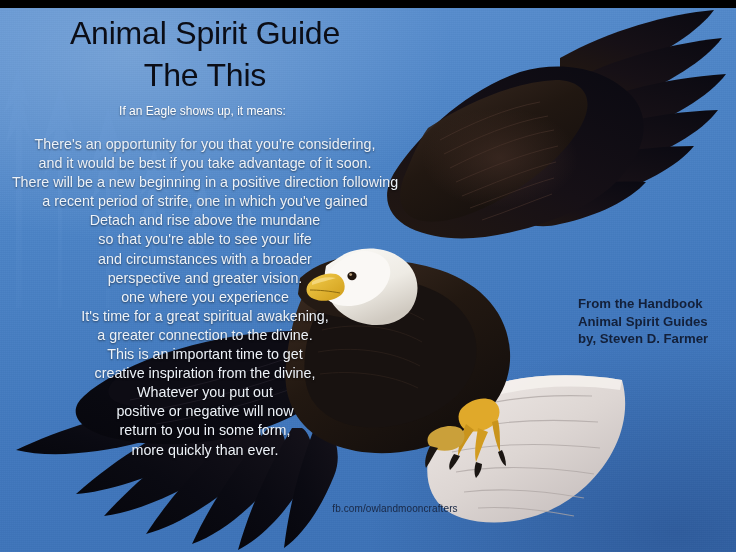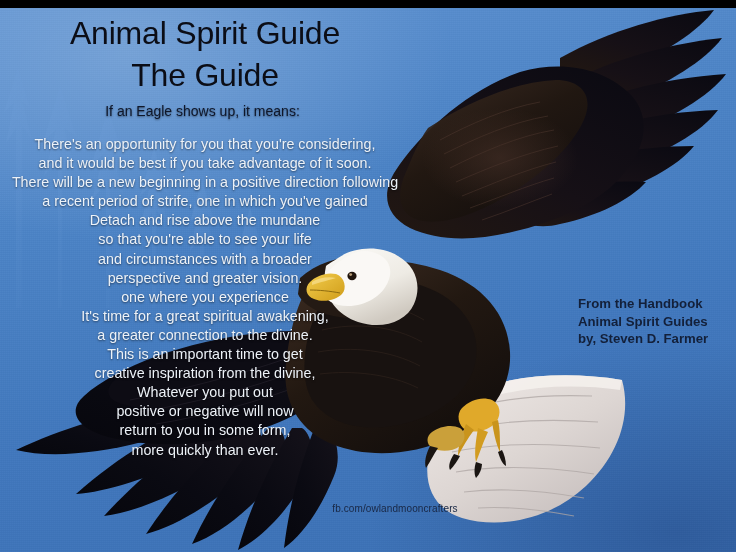--- a/index.html
+++ b/index.html
@@ -64,22 +64,22 @@
     letter-spacing: -0.2px;
   }
   .title-line { display: block; white-space: nowrap; }
 
   .subtitle {
     position: absolute;
     left: 10px;
     top: 94px;
     width: 385px;
     text-align: center;
-    color: #0f172a;
-    font-size: 14px;
+    color: #ffffff;
+    font-size: 12px;
     line-height: 18px;
     text-shadow: 0 1px 2px rgba(0,0,0,0.45);
   }
 
   .body-text {
     position: absolute;
     left: 4px;
     top: 127px;
     width: 402px;
     text-align: center;
@@ -293,21 +293,21 @@
       <path d="M476 454 C474 460 474 466 476 470 C480 466 482 460 482 456 Z" fill="#1a1512"></path>
       <path d="M498 444 C500 450 502 456 506 458 C506 452 504 446 502 442 Z" fill="#1a1512"></path>
       <path d="M432 424 C440 418 452 416 460 420 C466 424 466 432 460 438
                C452 444 440 444 432 440 C426 436 426 428 432 424 Z" fill="#caa03a"></path>
       <path d="M430 438 C426 446 424 454 426 460 C430 454 434 446 438 440 Z" fill="#1a1512"></path>
     </g>
   </svg>
 
   <div class="title-block">
     <span class="title-line">Animal Spirit Guide</span>
-    <span class="title-line">The Guide</span>
+    <span class="title-line">The This</span>
   </div>
 
   <div class="subtitle">If an Eagle shows up, it means:</div>
 
   <div class="body-text">
     <span class="ln">There's an opportunity for you that you're considering,</span>
     <span class="ln">and it would be best if you take advantage of it soon.</span>
     <span class="ln">There will be a new beginning in a positive direction following</span>
     <span class="ln">a recent period of strife, one in which you've gained</span>
     <span class="ln">Detach and rise above the mundane</span>

